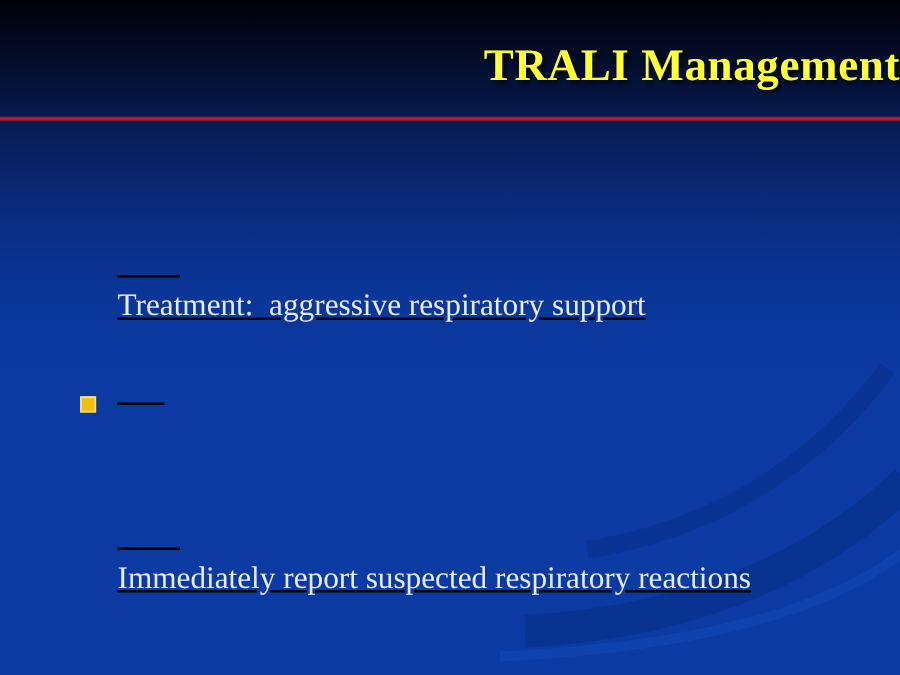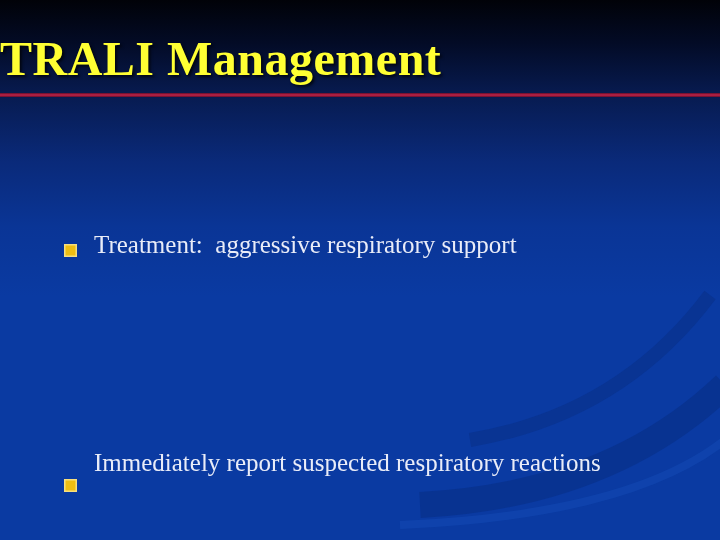--- a/index.html
+++ b/index.html
@@ -5,30 +5,30 @@
   html,body{margin:0;padding:0;background:#222;}
   .slide{
     position:relative;width:720px;height:540px;overflow:hidden;
     font-family:"Liberation Serif","DejaVu Serif",serif;
     background:linear-gradient(180deg,
       #010208 0%, #030b26 8%, #071a4e 17%, #0a2a7a 30%,
       #0a3596 42%, #0a3aa2 55%, #0a3aa2 100%);
   }
   .swoosh{position:absolute;left:0;top:0;width:720px;height:540px;pointer-events:none;}
   .title{
-    position:absolute;top:31px;left:0;width:100%;text-align:left;
-    font-size:48px;font-weight:bold;color:#ffff33;letter-spacing:.5px;
+    position:absolute;top:31px;left:0;width:100%;text-align:right;
+    font-size:36px;font-weight:bold;color:#ffff33;letter-spacing:.5px;
     text-shadow:2px 2px 3px rgba(0,0,0,.75);
   }
   .divider{
     position:absolute;top:93px;left:0;width:100%;height:4px;
     background:linear-gradient(180deg,#5e0e2c 0%,#c22349 50%,#5e0e2c 100%);
   }
   .content{position:absolute;left:64px;top:160px;width:610px;}
-  .row{display:flex;align-items:center;}
+  .row{display:flex;align-items:flex-end;text-decoration:underline;}
   .marker-col{flex:0 0 auto;}
   .l1 .marker-col{width:30px;padding-top:10px;}
   .sq1{display:block;width:13px;height:13px;background:#efbe12;
        box-shadow:inset 0 0 0 1.5px #f8df7d;}
   .text{white-space:pre-wrap;}
   .l1 .text{font-size:25px;line-height:34px;color:#e9ecf8;}
   .mb-lg{margin-bottom:48px;}
   .mb-sm{margin-bottom:6px;}
 </style>
 </head>

